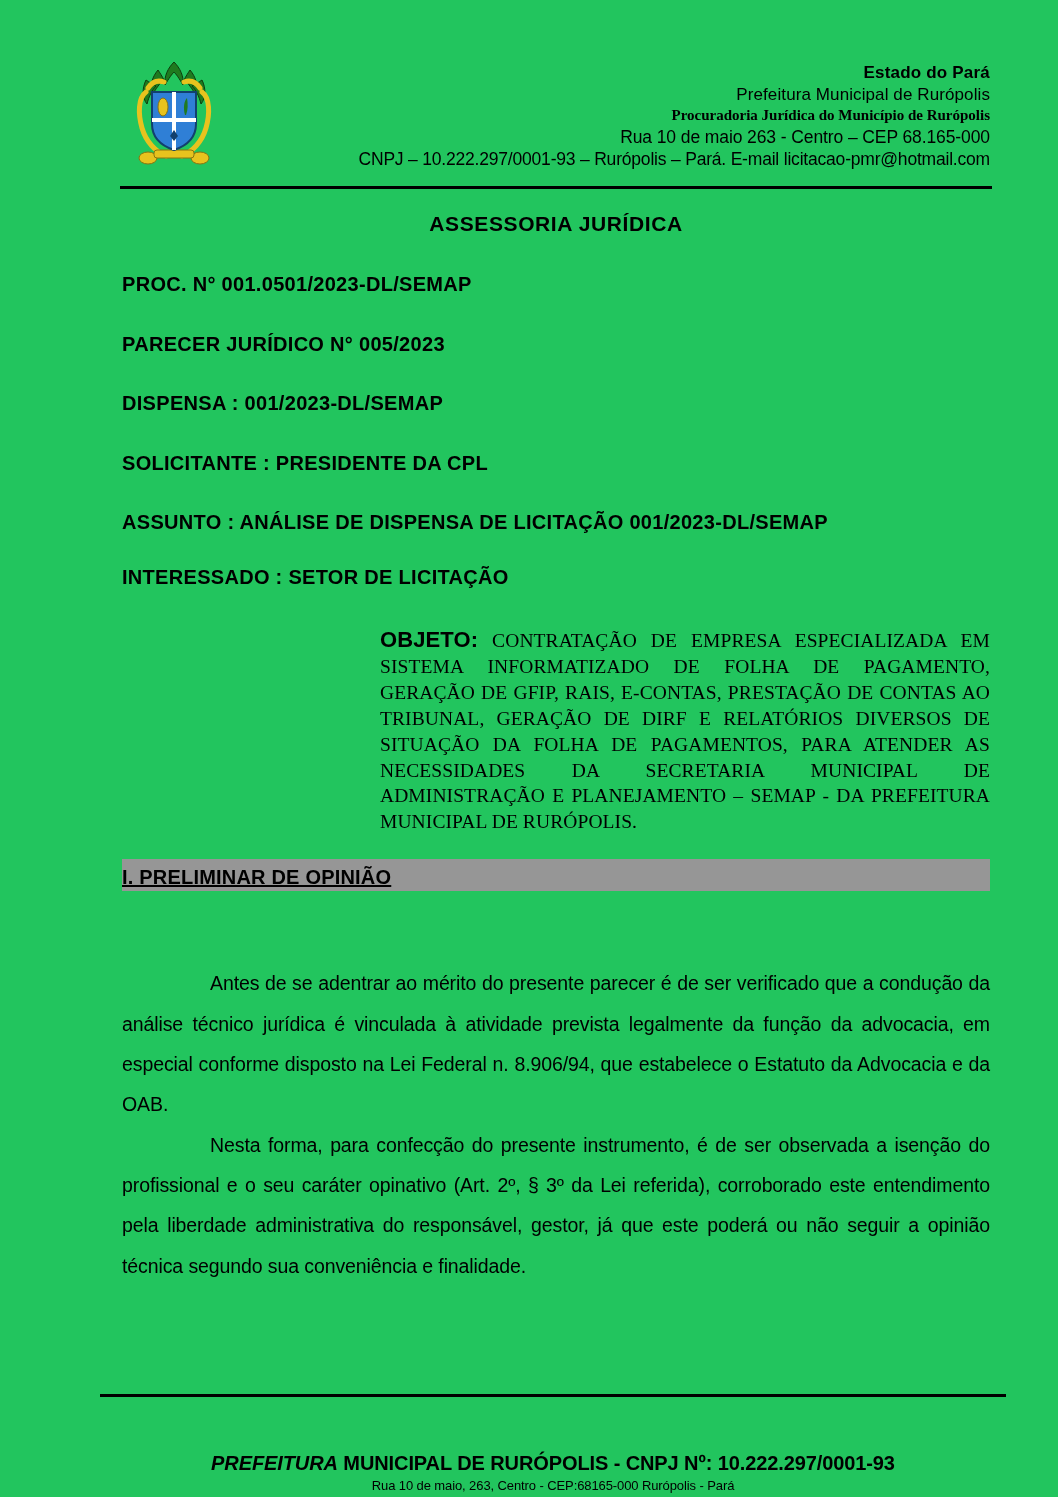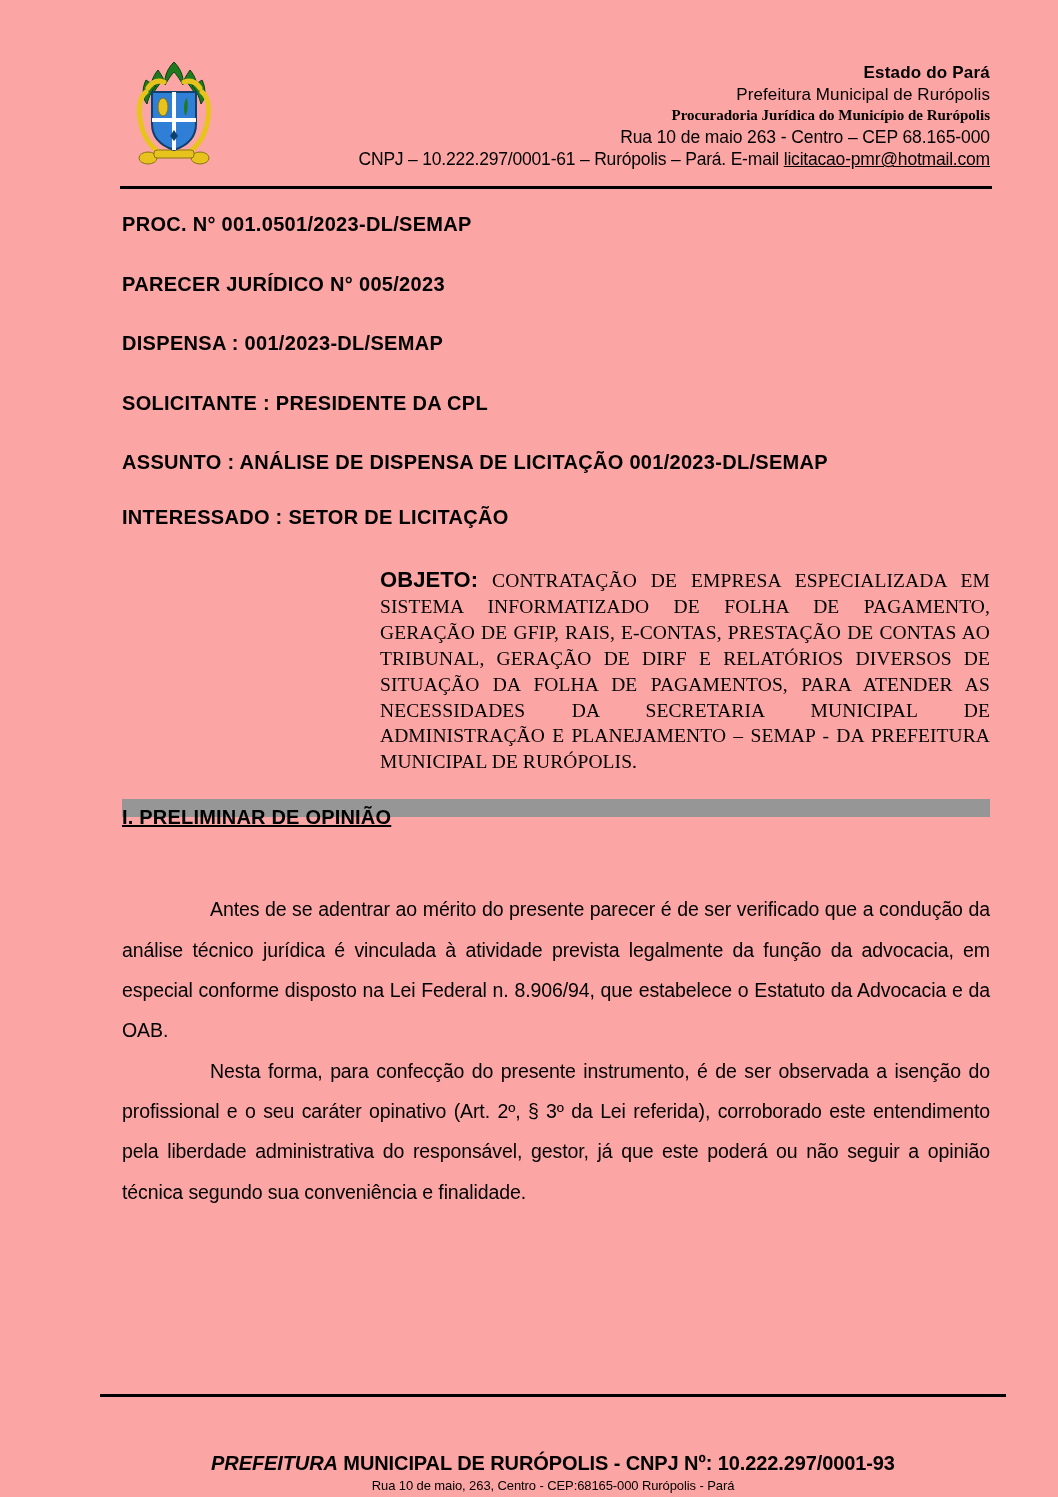--- a/index.html
+++ b/index.html
@@ -8,21 +8,21 @@
     background: #ffffff;
   }
   body {
     font-family: "Liberation Sans", sans-serif;
     color: #000000;
   }
   .page {
     position: relative;
     width: 1058px;
     height: 1497px;
-    background: #fca5a5;
+    background: #22c55e;
     overflow: hidden;
     box-sizing: border-box;
   }
 
   
   .header {
     position: absolute;
     left: 120px;
     top: 52px;
     width: 870px;
@@ -61,21 +61,20 @@
   }
   .hdr-line4 {
     font-size: 17.5px;
     letter-spacing: -0.1px;
   }
   .hdr-line5 {
     font-size: 17.5px;
     letter-spacing: -0.2px;
   }
   .hdr-email {
-    text-decoration: underline;
   }
   .header-rule {
     position: absolute;
     left: 120px;
     top: 186px;
     width: 872px;
     height: 3px;
     background: #000000;
   }
 
@@ -121,21 +120,21 @@
     font-family: "Liberation Sans", sans-serif;
     font-weight: bold;
     font-size: 22px;
   }
 
   
   .section-heading {
     margin-top: 24px;
     background: #969696;
     width: 868px;
-    height: 18px;
+    height: 32px;
     line-height: 36px;
     font-size: 20px;
     font-weight: bold;
     letter-spacing: 0.2px;
   }
   .section-heading .sh-text {
     text-decoration: underline;
   }
 
   
@@ -230,28 +229,29 @@
 
         <path d="M46 72 l4 6 -4 5 -4 -5 Z" fill="#12406e"></path>
       </svg>
     </div>
 
     <div class="header-text">
       <div class="hdr-line1">Estado do Pará</div>
       <div class="hdr-line2">Prefeitura Municipal de Rurópolis</div>
       <div class="hdr-line3">Procuradoria Jurídica do Município de Rurópolis</div>
       <div class="hdr-line4">Rua 10 de maio 263 - Centro – CEP 68.165-000</div>
-      <div class="hdr-line5"><span>CNPJ – 10.222.297/0001-61 – Rurópolis – Pará. E-mail </span><span class="hdr-email">licitacao-pmr@hotmail.com</span></div>
+      <div class="hdr-line5"><span>CNPJ – 10.222.297/0001-93 – Rurópolis – Pará. E-mail </span><span class="hdr-email">licitacao-pmr@hotmail.com</span></div>
     </div>
   </div>
 
   <div class="header-rule"></div>
 
   <div class="content">
 
+    <div class="doc-title">ASSESSORIA JURÍDICA</div>
 
     <div class="field-line">PROC. N° 001.0501/2023-DL/SEMAP</div>
     <div class="field-line">PARECER JURÍDICO N° 005/2023</div>
     <div class="field-line">DISPENSA : 001/2023-DL/SEMAP</div>
     <div class="field-line">SOLICITANTE : PRESIDENTE DA CPL</div>
     <div class="field-line justify">ASSUNTO : ANÁLISE DE DISPENSA DE LICITAÇÃO 001/2023-DL/SEMAP</div>
     <div class="field-line">INTERESSADO : SETOR DE LICITAÇÃO</div>
 
     <div class="objeto"><span class="objeto-label">OBJETO:</span><span> CONTRATAÇÃO DE EMPRESA ESPECIALIZADA EM SISTEMA INFORMATIZADO DE FOLHA DE PAGAMENTO, GERAÇÃO DE GFIP, RAIS, E-CONTAS, PRESTAÇÃO DE CONTAS AO TRIBUNAL, GERAÇÃO DE DIRF E RELATÓRIOS DIVERSOS DE SITUAÇÃO DA FOLHA DE PAGAMENTOS, PARA ATENDER AS NECESSIDADES DA SECRETARIA MUNICIPAL DE ADMINISTRAÇÃO E PLANEJAMENTO – SEMAP -  DA PREFEITURA MUNICIPAL DE RURÓPOLIS.</span></div>
 

